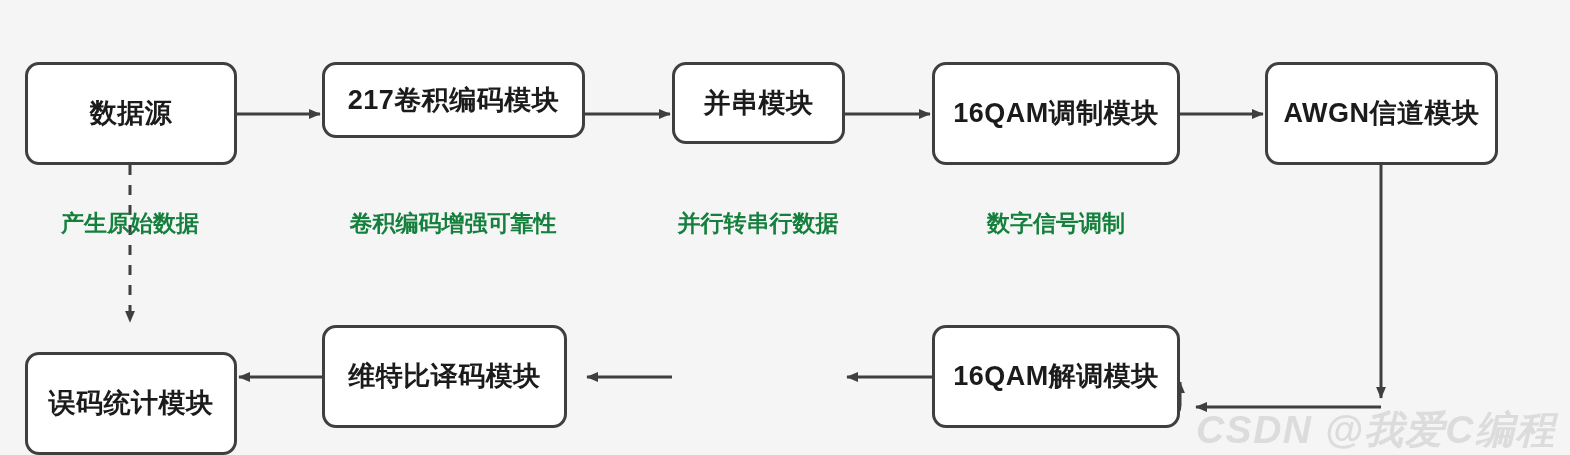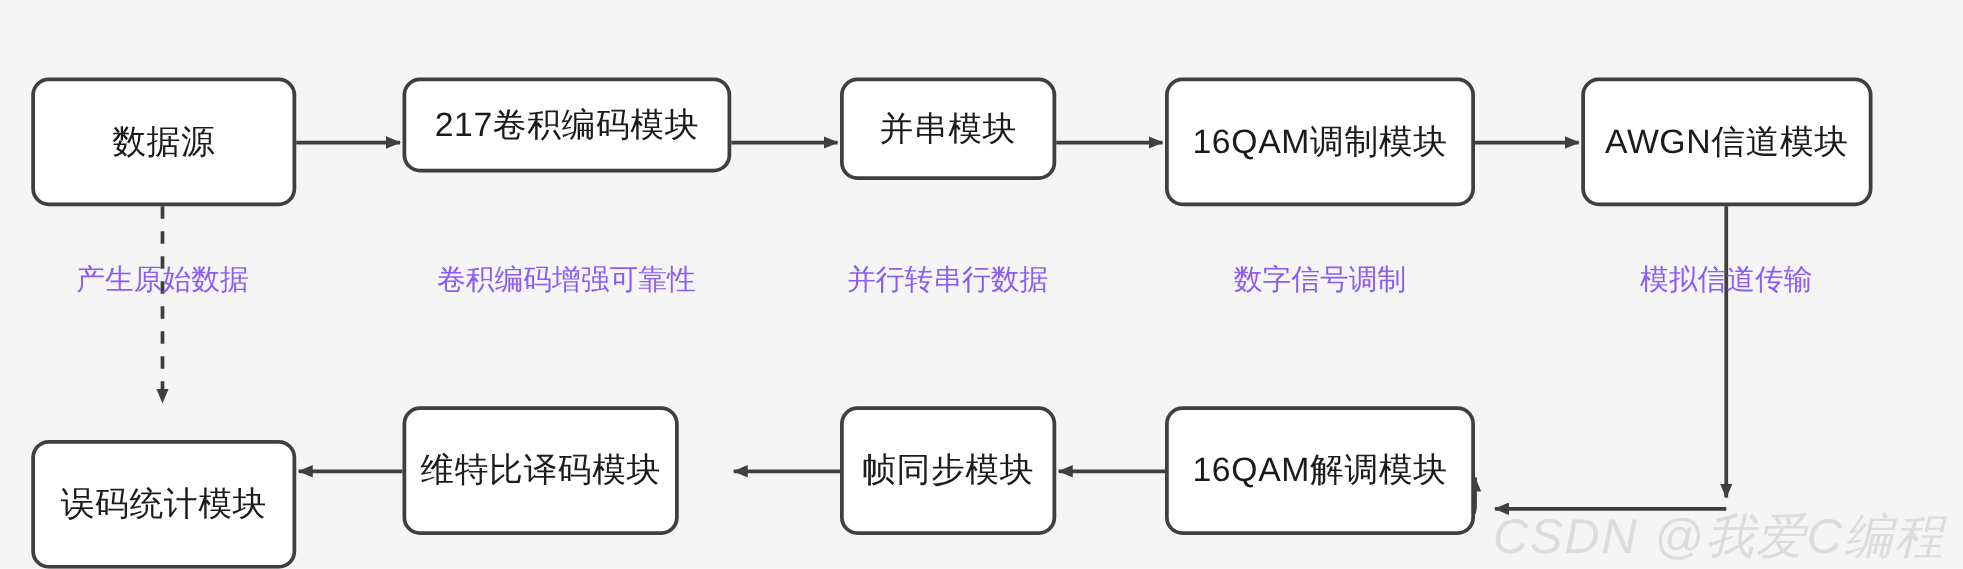--- a/index.html
+++ b/index.html
@@ -10,20 +10,21 @@
   body {
     background: #ffffff;
     font-family: "Liberation Sans", "DejaVu Sans", sans-serif;
   }
   #canvas {
     position: relative;
     width: 1570px;
     height: 455px;
     background: #f5f5f5;
     overflow: hidden;
+    font-weight: bold;
   }
   #edges {
     position: absolute;
     left: 0;
     top: 0;
     width: 1570px;
     height: 455px;
     pointer-events: none;
   }
   .node {
@@ -40,21 +41,21 @@
   .node-label {
     font-size: 27px;
     color: #1b1b1b;
     line-height: 1;
     letter-spacing: 0.5px;
     white-space: nowrap;
   }
   .edge-label {
     position: absolute;
     font-size: 23px;
-    color: #8b5cf6;
+    color: #15803d;
     white-space: nowrap;
     transform: translateX(-50%);
     z-index: 2;
     line-height: 1;
   }
   .watermark {
     position: absolute;
     right: 14px;
     bottom: 6px;
     font-size: 39px;
@@ -117,33 +118,29 @@
   </div>
 
   <div class="node" style="left:1265px; top:62px; width:233px; height:103px;">
     <span class="node-label">AWGN信道模块</span>
   </div>
 
   <div class="node" style="left:25px; top:325px; width:212px; height:103px;margin-top:27px;">
     <span class="node-label">误码统计模块</span>
   </div>
 
-  <div class="node" style="left:322px; top:325px; width:221px; height:103px;align-items:center;">
+  <div class="node" style="left:322px; top:325px; width:245px; height:103px;align-items:center;">
     <span class="node-label">维特比译码模块</span>
   </div>
 
-  <div class="node" style="left:672px; top:325px; width:173px; height:103px;">
-    <span class="node-label">帧同步模块</span>
-  </div>
 
   <div class="node" style="left:932px; top:325px; width:248px; height:103px;">
     <span class="node-label">16QAM解调模块</span>
   </div>
 
   <div class="edge-label" style="left:130px; top:212px;">产生原始数据</div>
   <div class="edge-label" style="left:453px; top:212px;">卷积编码增强可靠性</div>
   <div class="edge-label" style="left:758px; top:212px;">并行转串行数据</div>
   <div class="edge-label" style="left:1056px; top:212px;text-align:center;">数字信号调制</div>
-  <div class="edge-label" style="left:1381px; top:212px;">模拟信道传输</div>
 
   <div class="watermark">CSDN @我爱C编程</div>
 
 </div>
 
 </body></html>

